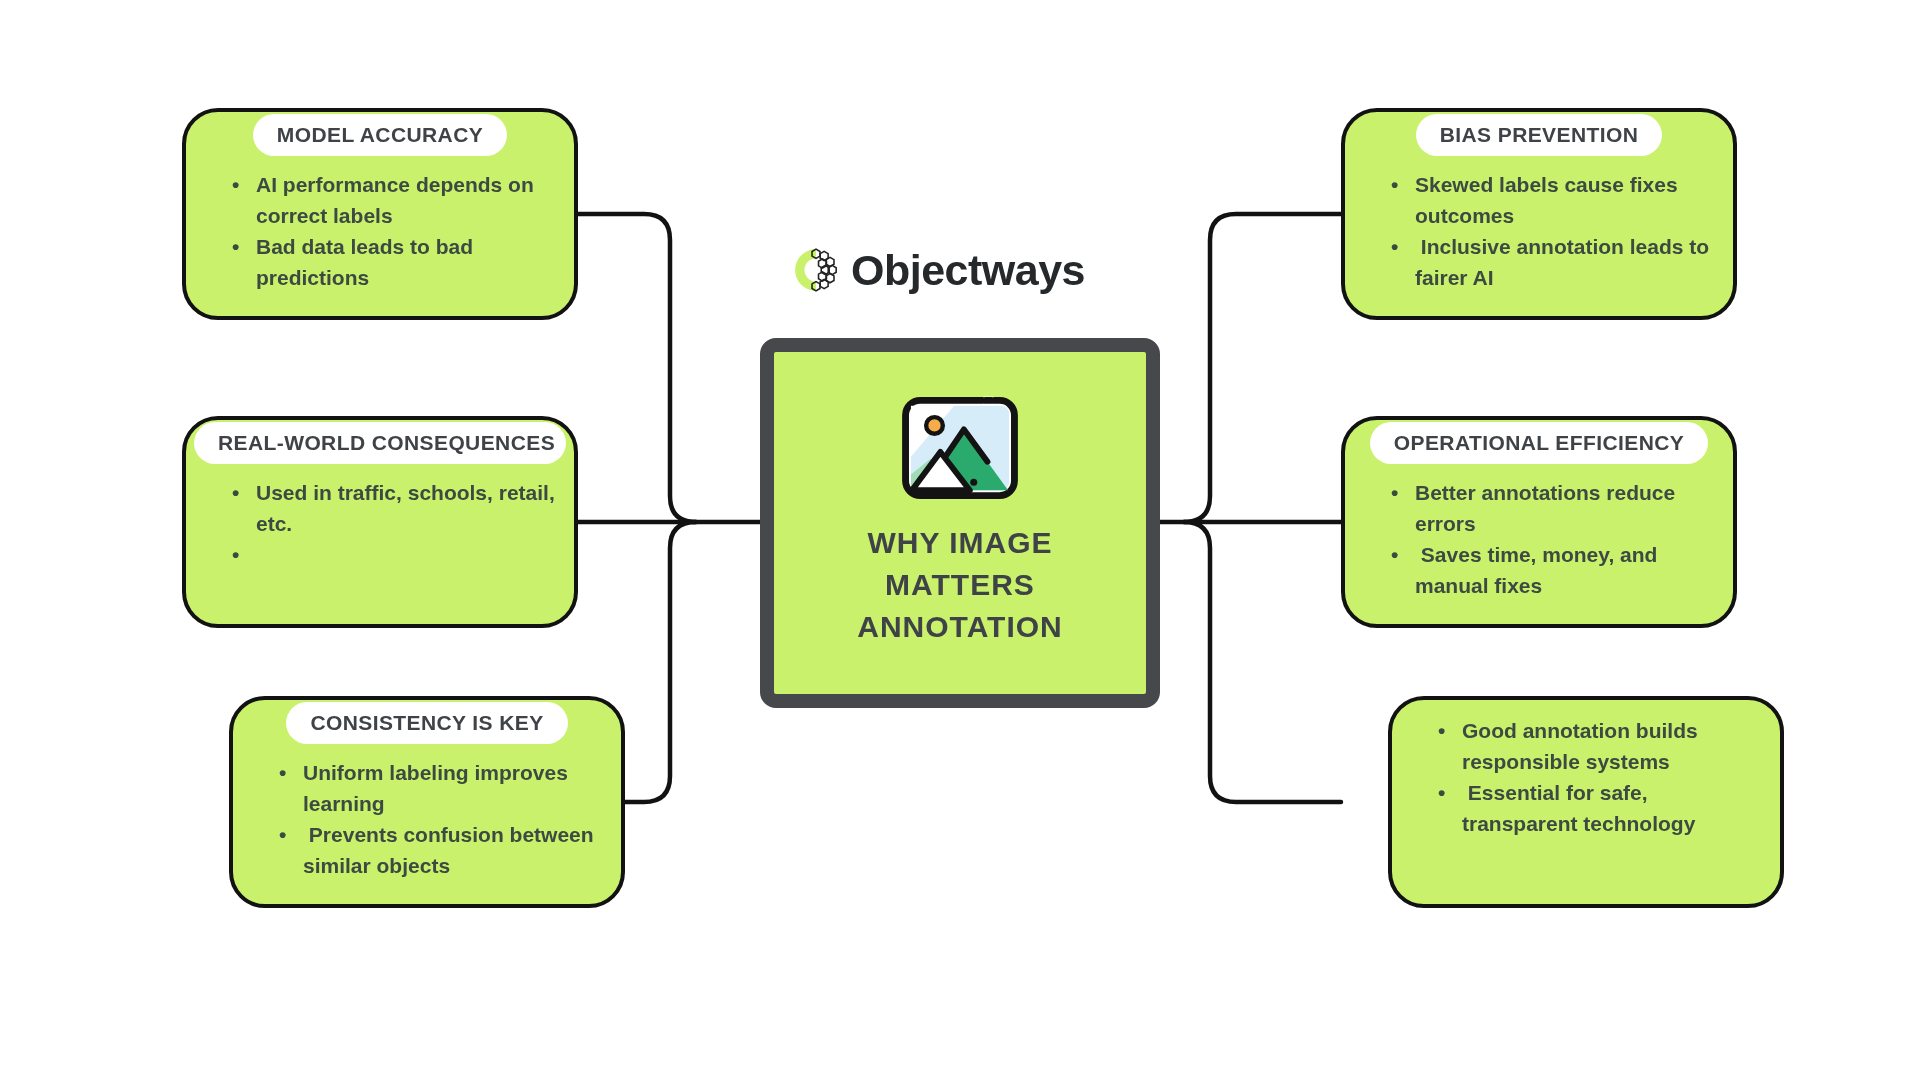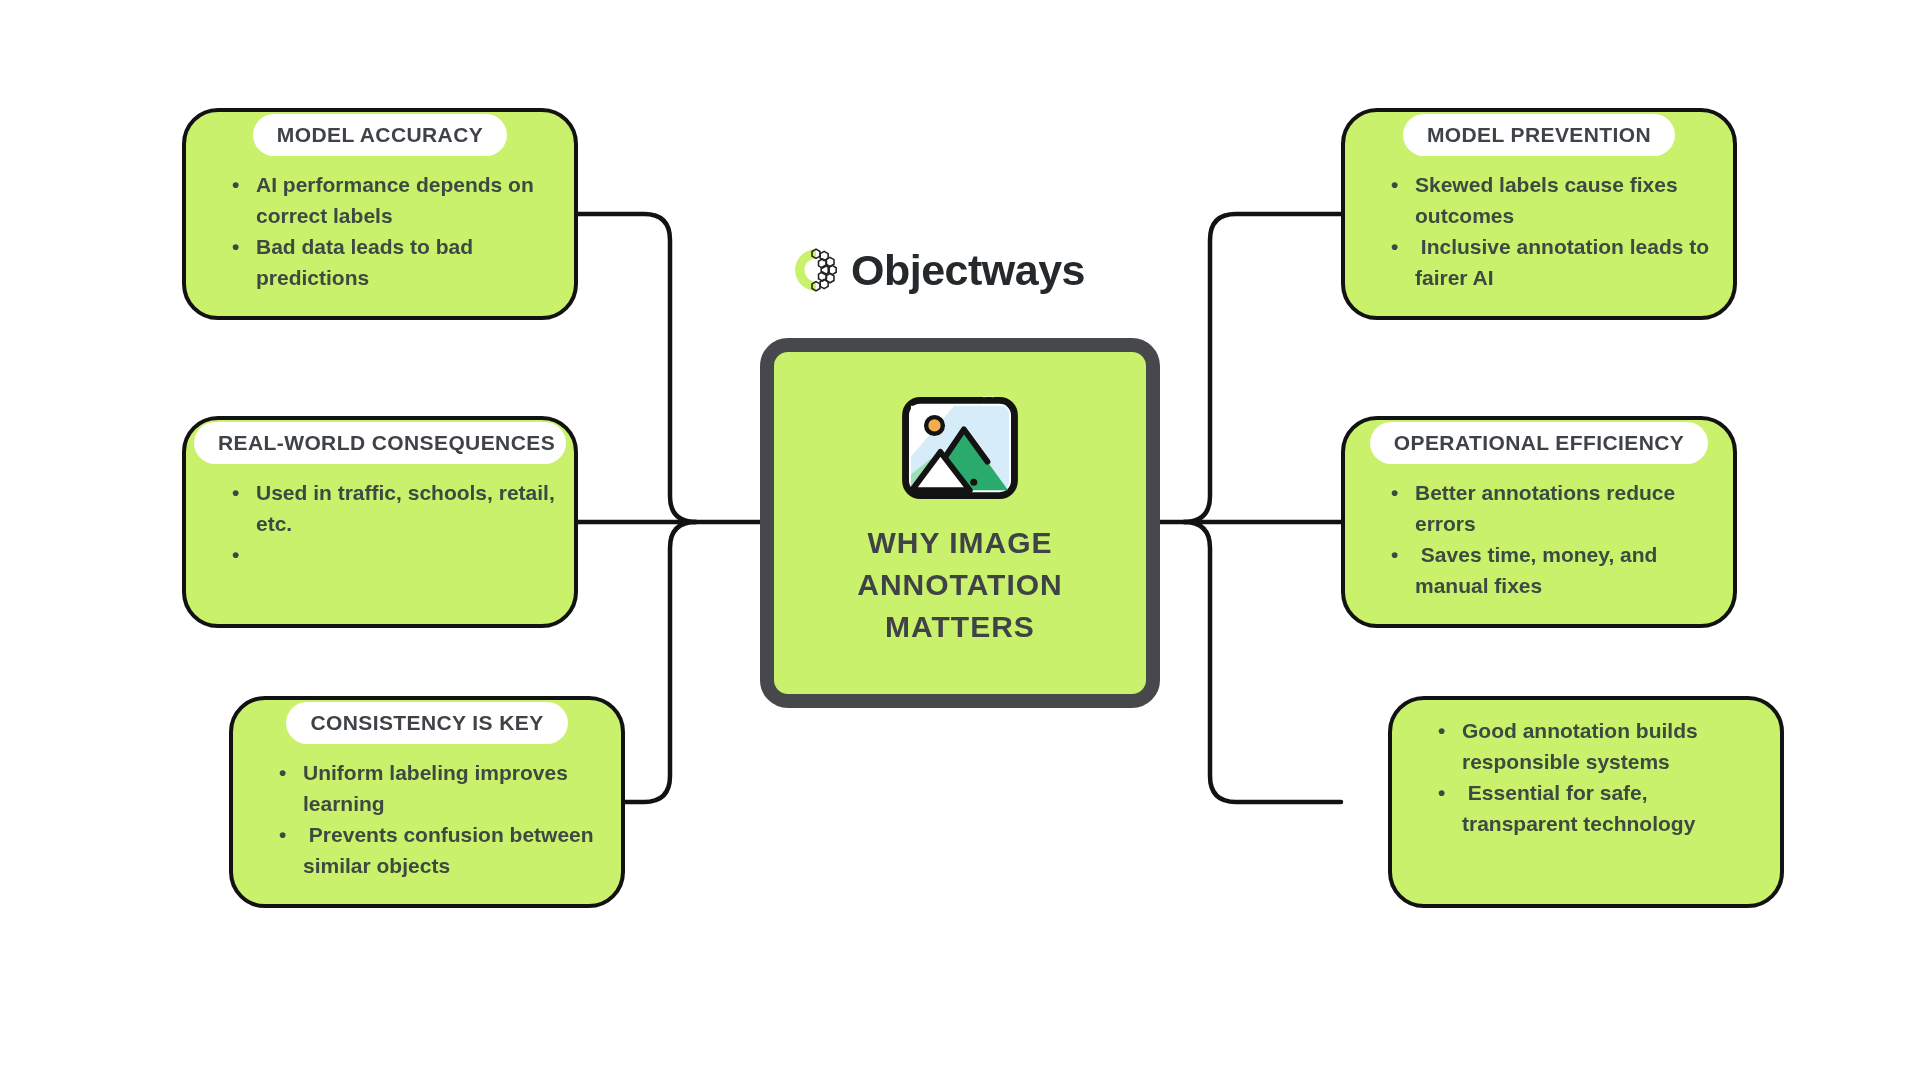--- a/index.html
+++ b/index.html
@@ -42,21 +42,21 @@
        font-size:21px; line-height:31px; font-weight:bold;}
   .btxt{width:300px; font-size:21px; line-height:31px; font-weight:bold;
         color:var(--bullet-text); white-space:pre-wrap;}
 
   
   .node{
     position:absolute; z-index:3;
     left:760px; top:338px; width:400px; height:370px;
     background:var(--lime);
     border:14px solid var(--node-border);
-    border-radius:28px;
+    border-radius:16px;
     display:flex; flex-direction:column; align-items:center;
     padding-top:44px;
   }
   .node-icon{margin-bottom:22px;}
   .node-title{
     font-size:30px; line-height:42px; font-weight:bold;
     letter-spacing:1px; color:var(--header-text); text-align:center;
   }
 
   
@@ -114,22 +114,22 @@
       <path d="M22,96 L64,34 L88,67" fill="none" stroke="#131313" stroke-width="6" stroke-linecap="round" stroke-linejoin="round"></path>
       <path d="M10,96 L10,80 L30,64 L54,96 Z" fill="#9fddb7"></path>
       <path d="M40,57 L70,96 L11,96 Z" fill="#ffffff" stroke="#131313" stroke-width="6" stroke-linejoin="round"></path>
       <circle cx="74" cy="88" r="3.6" fill="#131313"></circle>
       <circle cx="34" cy="30" r="8.5" fill="#f7ac4c" stroke="#131313" stroke-width="4.5"></circle>
       <line x1="84" y1="4.5" x2="94" y2="4.5" stroke="#ffffff" stroke-width="8"></line>
       <line x1="86" y1="4.5" x2="92" y2="4.5" stroke="#131313" stroke-width="7" stroke-linecap="round"></line>
     </svg>
     <div class="node-title">
       <div>WHY IMAGE</div>
+      <div>MATTERS</div>
       <div>ANNOTATION</div>
-      <div>MATTERS</div>
     </div>
   </div>
 
   <div class="card left row1">
     <div class="pill">
       <span>MODEL ACCURACY</span>
     </div>
     <ul class="bullets">
       <li class="bullet">
         <span class="dot">•</span>
@@ -168,21 +168,21 @@
       </li>
       <li class="bullet">
         <span class="dot">•</span>
         <span class="btxt"> Prevents confusion between similar objects</span>
       </li>
     </ul>
   </div>
 
   <div class="card right row1">
     <div class="pill">
-      <span>MODEL PREVENTION</span>
+      <span>BIAS PREVENTION</span>
     </div>
     <ul class="bullets">
       <li class="bullet">
         <span class="dot">•</span>
         <span class="btxt">Skewed labels cause fixes outcomes</span>
       </li>
       <li class="bullet">
         <span class="dot">•</span>
         <span class="btxt"> Inclusive annotation leads to fairer AI</span>
       </li>

